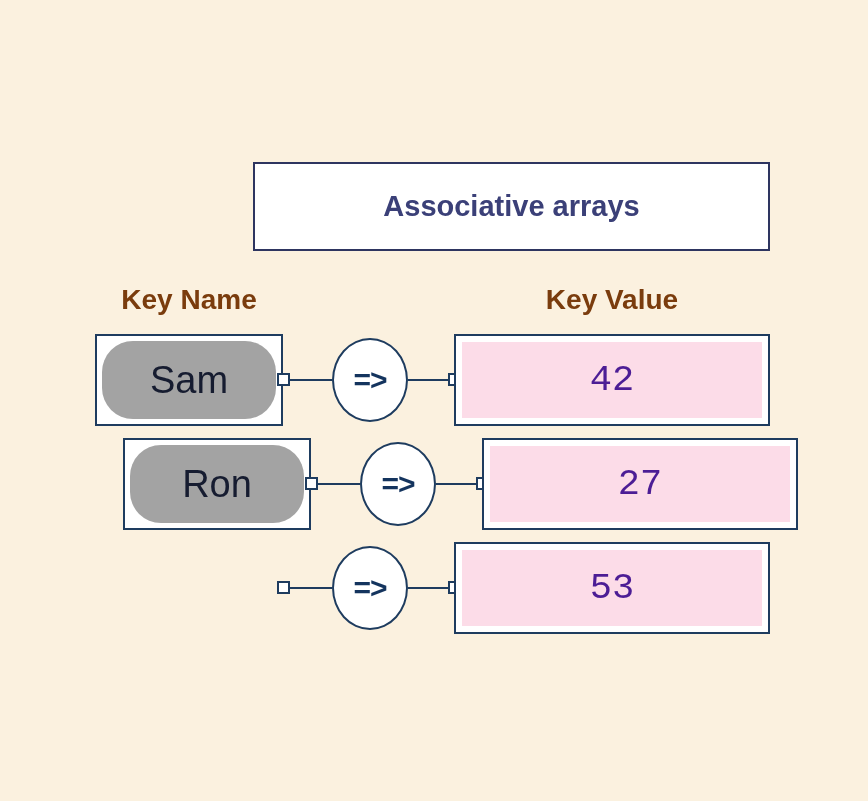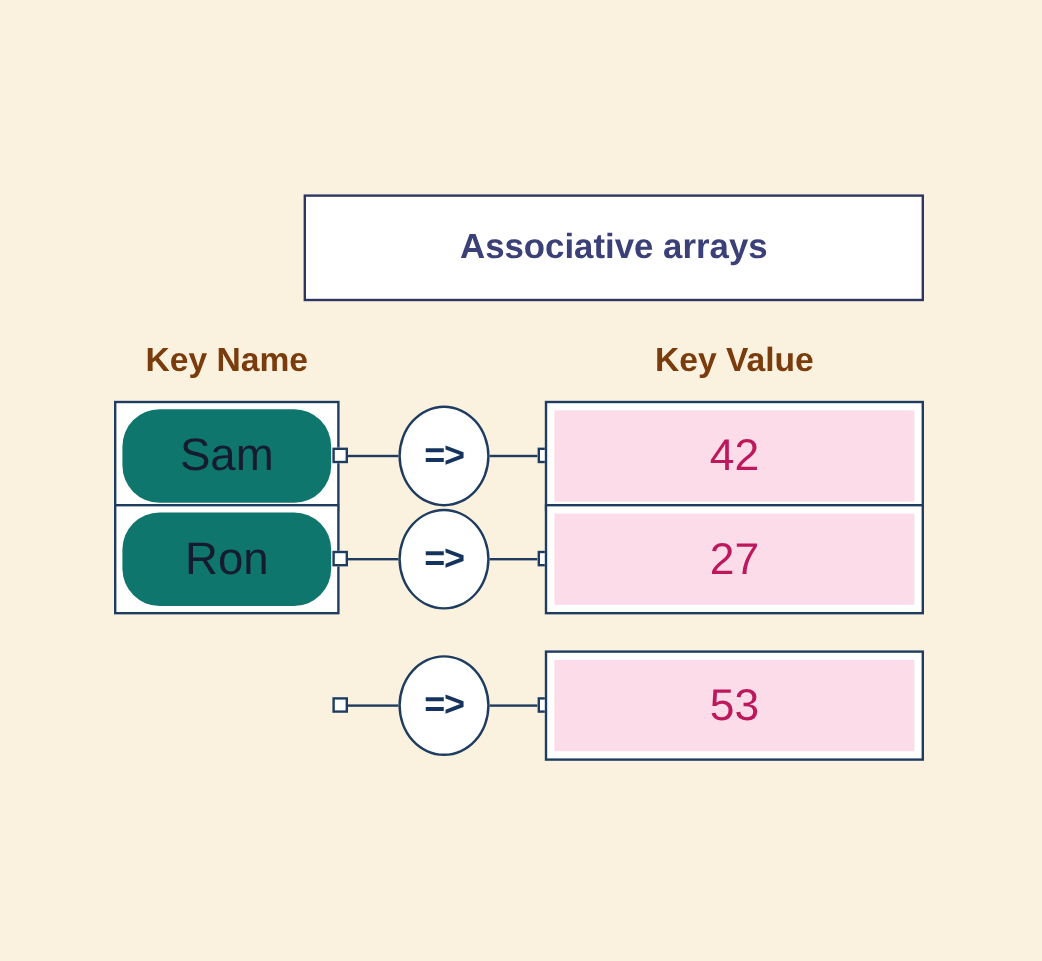--- a/index.html
+++ b/index.html
@@ -60,56 +60,57 @@
   .col-header.value { left: 454px; width: 316px; }
 
   
   .row {
     position: absolute;
     left: 95px;
     width: 675px;
     height: 92px;
   }
   .row.r0 { top: 334px; }
-  .row.r1 { top: 420px; }
+  .row.r1 { top: 438px; margin-left: 28px; }
   .row.r2 { top: 542px; }
 
   .key-box {
     position: absolute;
     left: 0; top: 0;
     width: 188px; height: 92px;
     background: #FFFFFF;
     border: 2px solid #1E3C5F;
     box-sizing: border-box;
   }
   .key-box .inner {
     position: absolute;
     left: 5px; right: 5px; top: 5px; bottom: 5px;
-    background: #0f766e;
+    background: #a3a3a3;
     display: flex; align-items: center; justify-content: center;
     font-size: 38px;
     color: #161C30;
     border-radius: 31px;
   }
 
   .value-box {
     position: absolute;
     left: 359px; top: 0;
     width: 316px; height: 92px;
     background: #FFFFFF;
     border: 2px solid #1E3C5F;
     box-sizing: border-box;
   }
   .value-box .inner {
     position: absolute;
     left: 6px; right: 6px; top: 6px; bottom: 6px;
     background: #FCDCE8;
     display: flex; align-items: center; justify-content: center;
     font-size: 37px;
-    color: #be185d;
+    color: #4c1d95;
+    font-family: Liberation Mono, monospace;
   }
 
   .arrow-circle {
     position: absolute;
     left: 237px; top: 4px;
     width: 76px; height: 84px;
     background: #FFFFFF;
     border: 2px solid #1E3C5F;
     border-radius: 50%;
     box-sizing: border-box;

